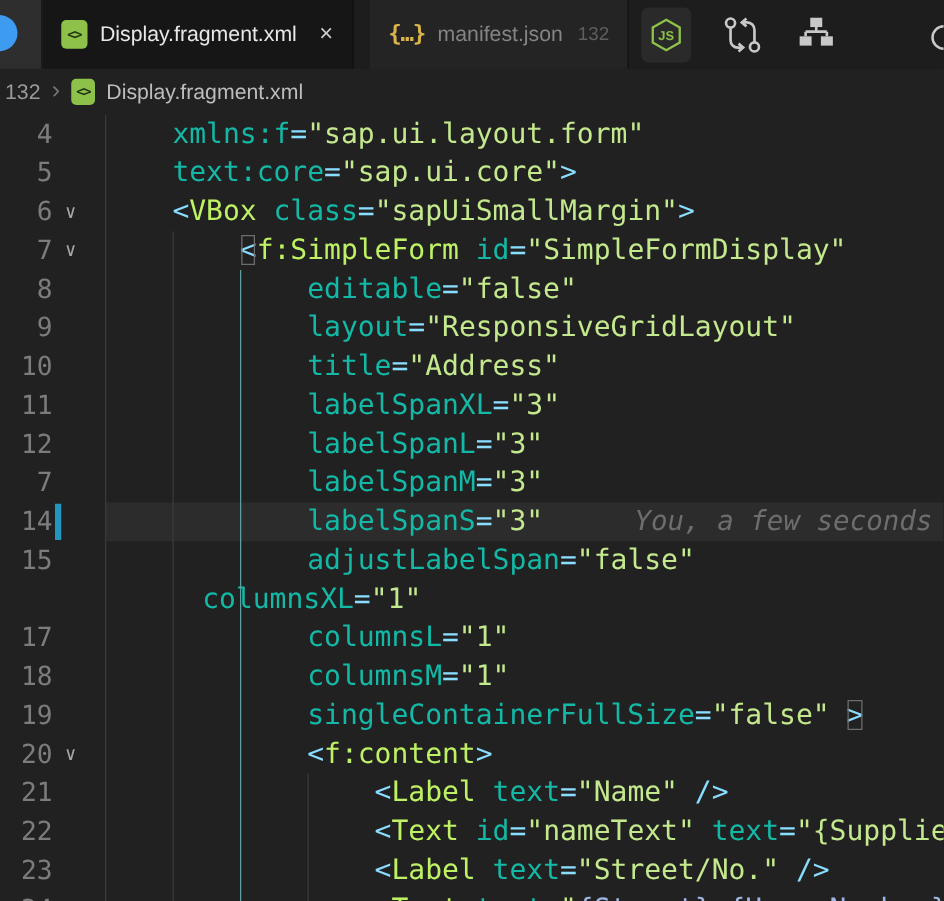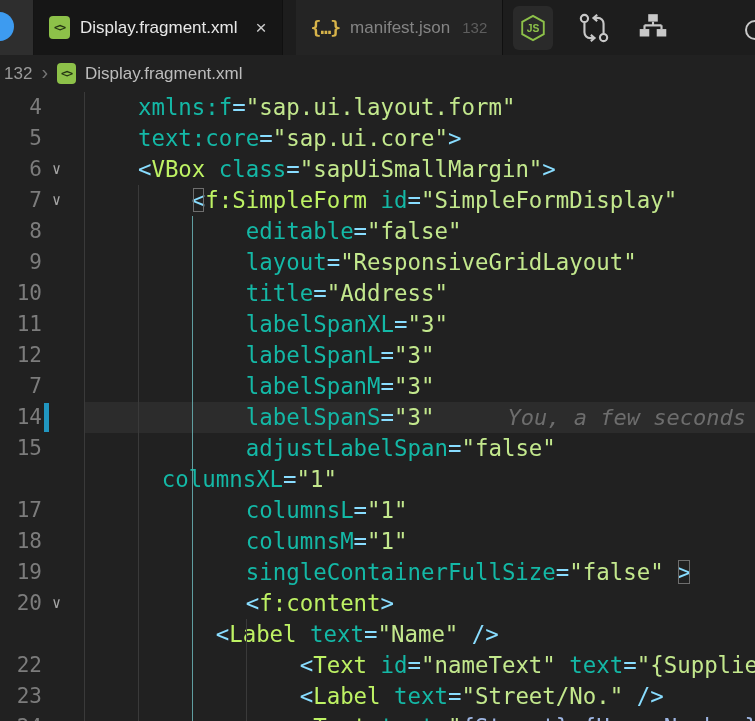--- a/index.html
+++ b/index.html
@@ -222,20 +222,24 @@
         <div class="code"><span class="tk-p">            </span><span class="tk-a">singleContainerFullSize</span><span class="tk-e">=</span><span class="tk-s">"false"</span><span class="tk-p"> </span><span class="tk-bb">&gt;</span></div>
       </div>
       <div class="row">
         <div class="gutter">
           <span class="lnum">20</span>
           <span class="fold">∨</span>
         </div>
         <div class="code"><span class="tk-p">            </span><span class="tk-b">&lt;</span><span class="tk-t">f:content</span><span class="tk-b">&gt;</span></div>
       </div>
       <div class="row">
+        <div class="gutter">
+          <span class="lnum">21</span>
+          <span class="fold"></span>
+        </div>
         <div class="code"><span class="tk-p">                </span><span class="tk-b">&lt;</span><span class="tk-t">Label</span><span class="tk-p"> </span><span class="tk-a">text</span><span class="tk-e">=</span><span class="tk-s">"Name"</span><span class="tk-p"> </span><span class="tk-b">/&gt;</span></div>
       </div>
       <div class="row">
         <div class="gutter">
           <span class="lnum">22</span>
           <span class="fold"></span>
         </div>
         <div class="code"><span class="tk-p">                </span><span class="tk-b">&lt;</span><span class="tk-t">Text</span><span class="tk-p"> </span><span class="tk-a">id</span><span class="tk-e">=</span><span class="tk-s">"nameText"</span><span class="tk-p"> </span><span class="tk-a">text</span><span class="tk-e">=</span><span class="tk-s">"{Supplier</span></div>
       </div>
       <div class="row">

